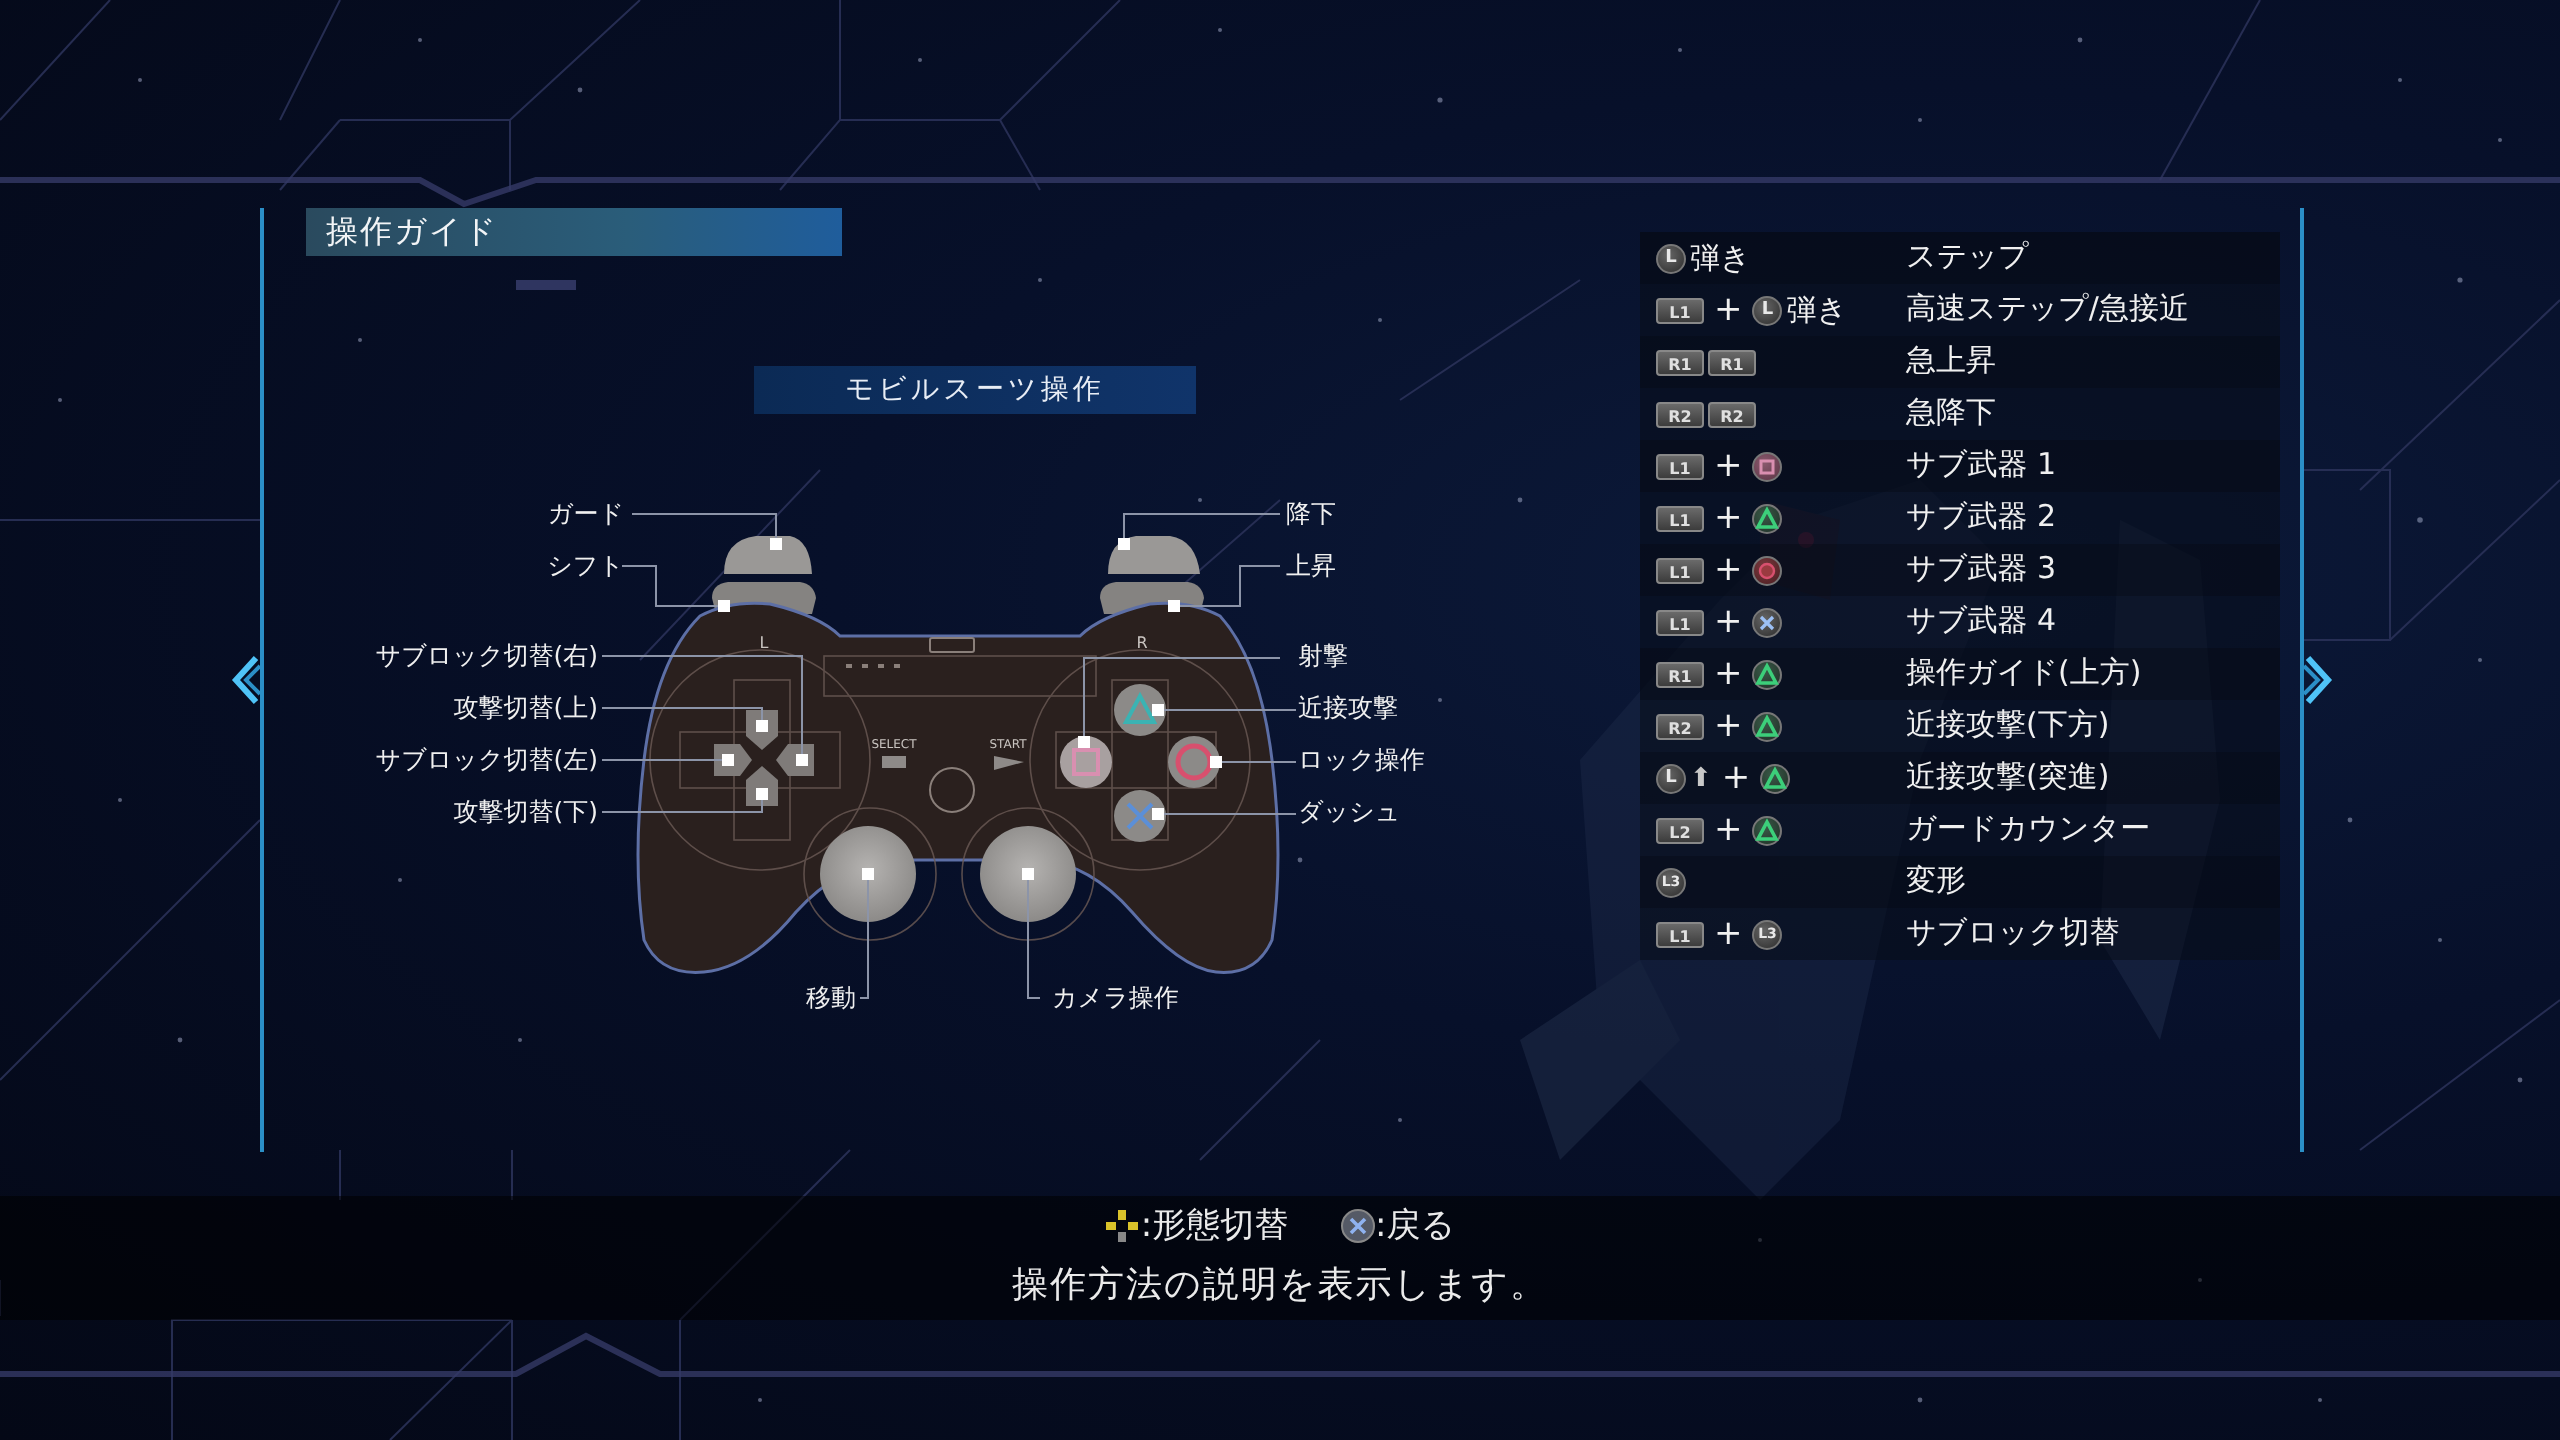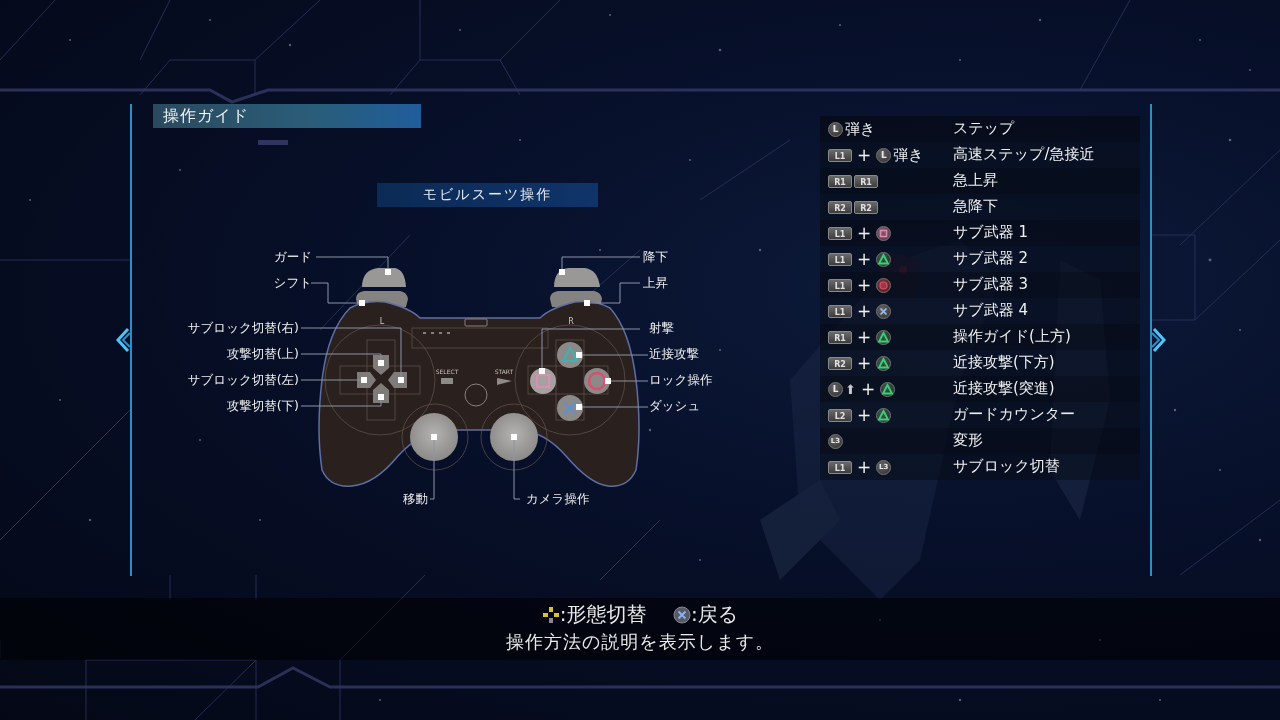--- a/index.html
+++ b/index.html
@@ -17,21 +17,21 @@
   .controller{position:absolute;left:0;top:0;width:1280px;height:720px;}
   .list{position:absolute;left:820px;top:116px;width:320px;}
   .row{position:relative;height:26px;background:rgba(8,12,24,0.55);margin-bottom:0;}
   .row:nth-child(odd){background:rgba(6,10,20,0.7);}
   .row .keys{position:absolute;left:8px;top:3px;height:20px;display:flex;align-items:center;gap:2px;font-size:15px;color:#f0f0f0;white-space:nowrap;}
   .row .act{position:absolute;left:133px;top:3px;font-size:15px;color:#f0f0f0;white-space:nowrap;}
   .btn-rect{display:inline-block;width:24px;height:13px;background:linear-gradient(#6a6a6a,#3c3c3c);border-radius:2px;color:#e0e0e0;font-size:8px;font-weight:bold;line-height:13px;text-align:center;border:1px solid #888;box-sizing:border-box;}
   .btn-circ{display:inline-block;width:15px;height:15px;border-radius:50%;background:radial-gradient(circle at 40% 35%,#666,#2c2c2c);border:1px solid #777;box-sizing:border-box;position:relative;font-size:9px;line-height:13px;text-align:center;font-weight:bold;}
   .plus{font-size:17px;margin:0 3px;color:#f0f0f0;}
   .footer-band{position:absolute;left:0;top:598px;width:1280px;height:62px;background:rgba(0,0,0,0.55);}
-  .footer-top{position:absolute;left:0;right:0;top:601px;text-align:center;font-size:20px;color:#eaeaea;}
+  .footer-top{position:absolute;left:0;right:0;top:601px;text-align:center;font-size:17px;color:#eaeaea;}
   .footer-bot{position:absolute;left:0;right:0;top:630px;text-align:center;font-size:18px;color:#eaeaea;letter-spacing:1px;}
   .fitem{display:inline-flex;align-items:center;margin:0 10px;}
 </style>
 </head>
 <body>
 
 <div class="bg">
   <svg width="1280" height="720">
     <g stroke="#2a3158" stroke-width="1" fill="none" opacity="0.9">
       <path d="M0 60 L55 0"></path>

